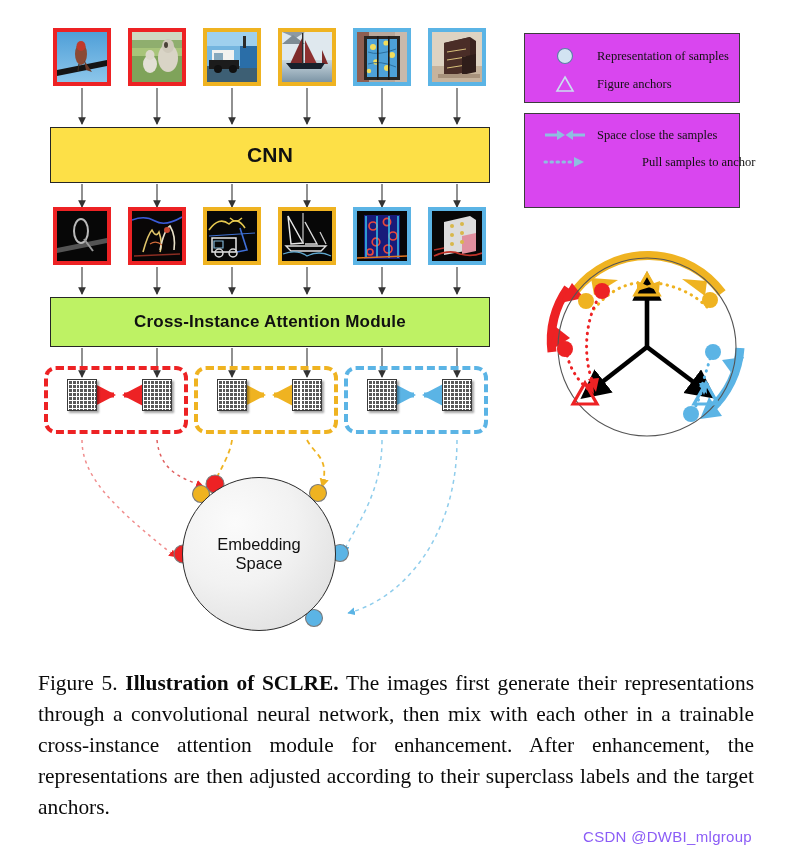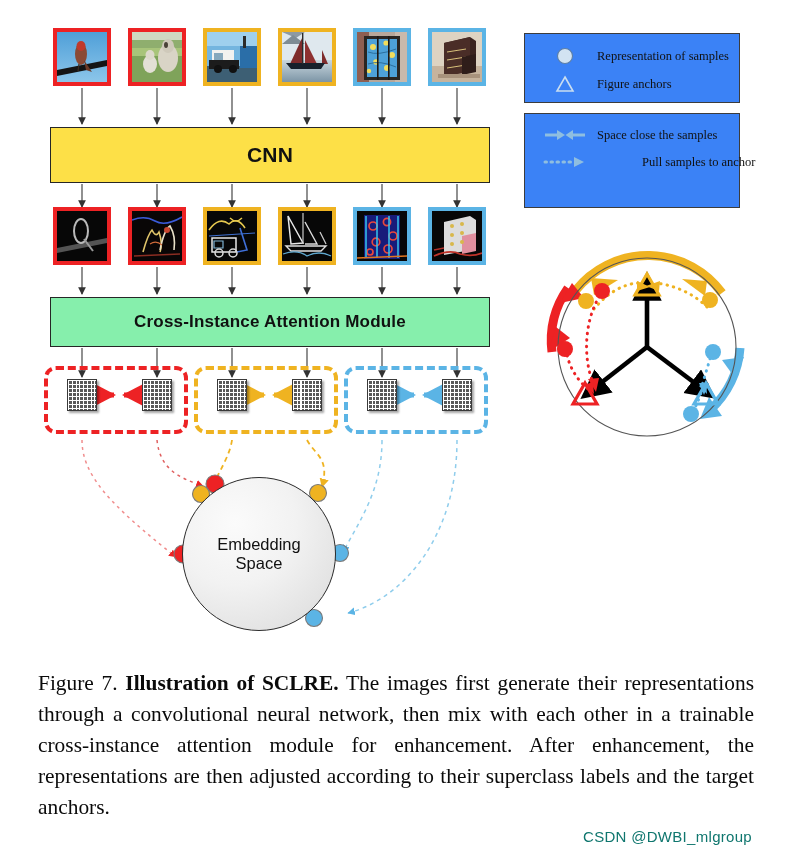--- a/index.html
+++ b/index.html
@@ -45,21 +45,21 @@
     color: #111;
     letter-spacing: .2px;
   }
   #cnn-box {
     left: 50px; top: 127px; width: 440px; height: 56px;
     background: #fde047;
     font-size: 21px;
   }
   #attn-box {
     left: 50px; top: 297px; width: 440px; height: 50px;
-    background: #86efac;
+    background: #bef264;
     font-size: 17px;
   }
 
   
   .dashbox {
     position: absolute;
     top: 366px;
     width: 144px; height: 68px;
     border-width: 4px;
     border-style: dashed;
@@ -76,21 +76,21 @@
       repeating-linear-gradient(to bottom, #ffffff 0 1px, transparent 1px 4px),
       #585858;
     border: 1px solid #3a3a3a;
     box-shadow: 1.5px 1.5px 2px rgba(0,0,0,.35);
   }
 
   
   .legend-box {
     position: absolute;
     border: 1.4px solid #3c3c3c;
-    background: #3b82f6;
+    background: #d946ef;
   }
   #legend-symbols { left: 524px; top: 33px; width: 216px; height: 70px; }
   #legend-arrows  { left: 524px; top: 113px; width: 216px; height: 95px; }
   .legend-row {
     position: absolute;
     display: flex;
     align-items: center;
     left: 18px;
     height: 24px;
   }
@@ -145,21 +145,21 @@
     text-align: justify;
     text-align-last: justify;
   }
   #caption b { font-weight: bold; }
 
   #watermark {
     position: absolute;
     left: 583px; top: 828px;
     font-family: "Liberation Sans", sans-serif;
     font-size: 15px;
-    color: #0f766e;
+    color: #8b5cf6;
     letter-spacing: .3px;
   }
 </style>
 </head>
 <body>
 
 <div id="figure-root">
 
   <svg class="layer" viewBox="0 0 788 856">
     <defs>
@@ -577,19 +577,19 @@
         <svg width="44" height="16" viewBox="0 0 44 16">
           <path d="M2,8 L30,8" stroke="#8FBEE0" stroke-width="3" stroke-dasharray="1.5 4.5" stroke-linecap="round"></path>
           <path d="M31,3 L41,8 L31,13 z" fill="#8FBEE0"></path>
         </svg>
       </span>
       <span class="legend-label">Pull samples to anchor</span>
     </div>
   </div>
 
   <div id="caption">
-    <span>Figure 7.</span>
+    <span>Figure 5.</span>
     <b>Illustration of SCLRE.</b><span> The images first generate their representations through a convolutional neural network, then mix with each other in a trainable cross-instance attention module for enhancement. After enhancement, the representations are then adjusted according to their superclass labels and the target anchors.</span>
   </div>
 
   <div id="watermark">CSDN @DWBI_mlgroup</div>
 
 </div>
 
 </body></html>

